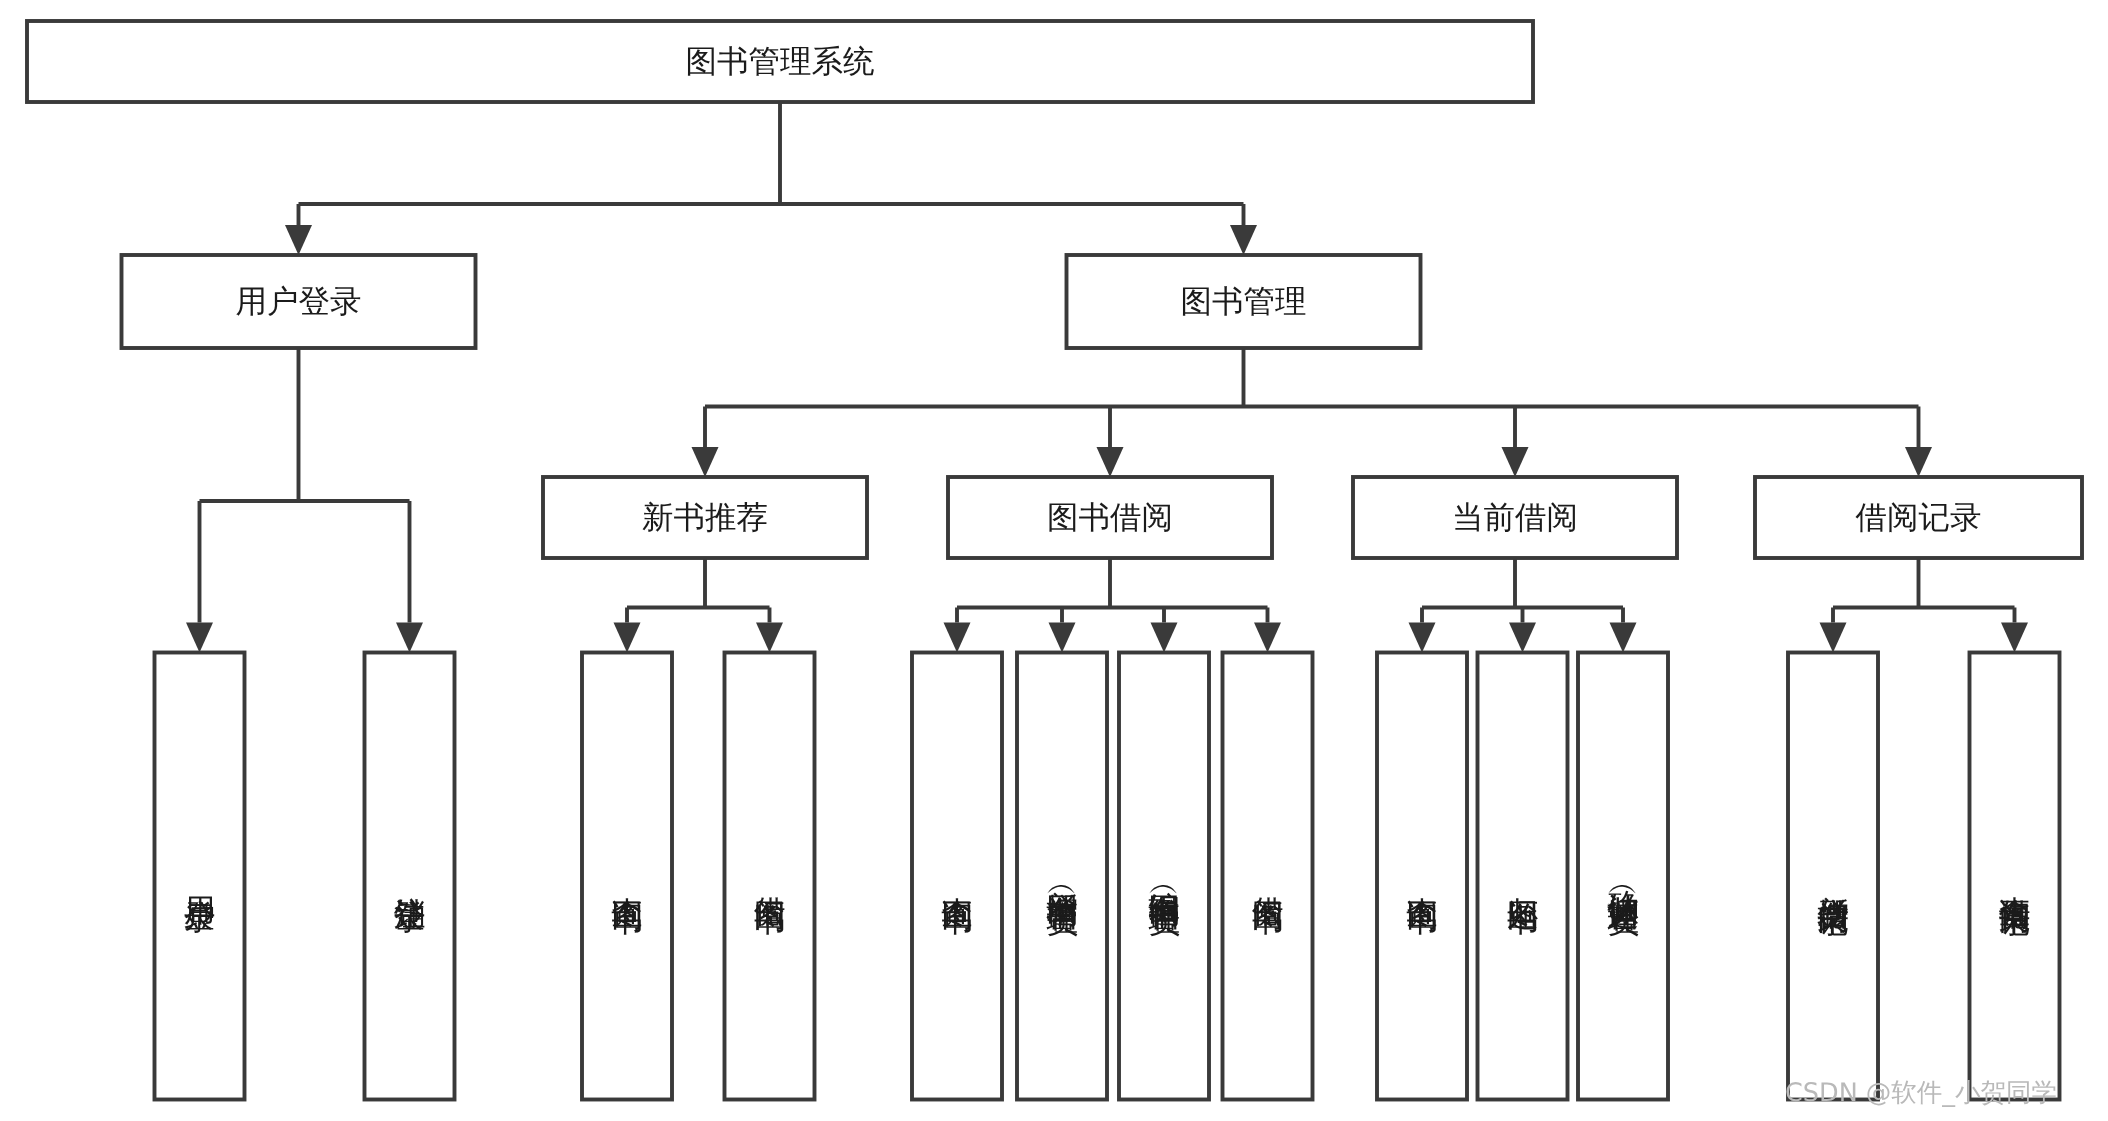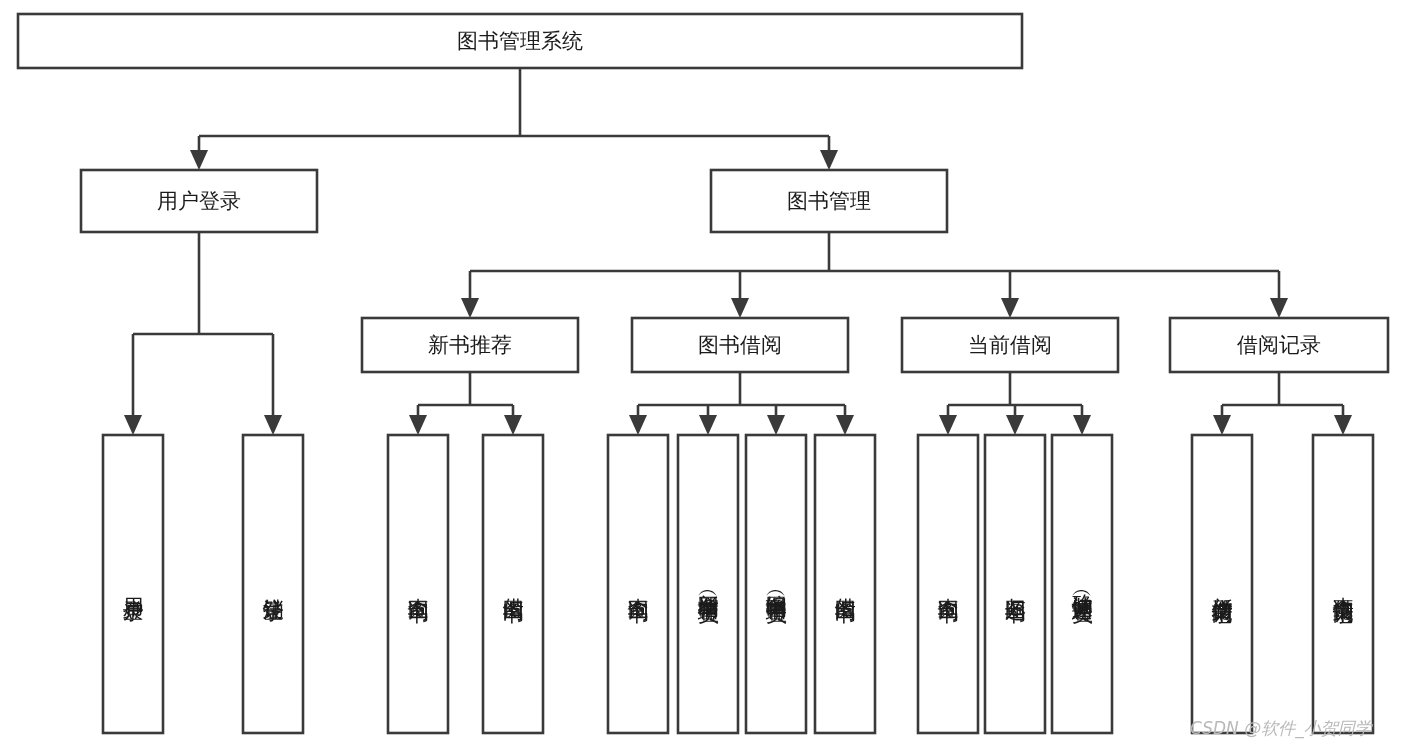--- a/index.html
+++ b/index.html
@@ -63,21 +63,20 @@
     transform: translate(-50%, 0);
     user-select: none;
   }
   .watermark {
     position: absolute;
     font-family: "DejaVu Sans", "Liberation Sans", sans-serif;
     font-size: 17px;
     color: #b9b9b9;
     white-space: nowrap;
     user-select: none;
-    font-style: italic;
   }
 </style>
 </head>
 <body>
 
 <div id="diagram-root">
   <svg class="diagram-canvas" viewBox="0 0 1405 747">
     <g id="edges-layer">
         <g>
           <line x1="520" y1="68" x2="520" y2="136" class="edge-line"></line>

